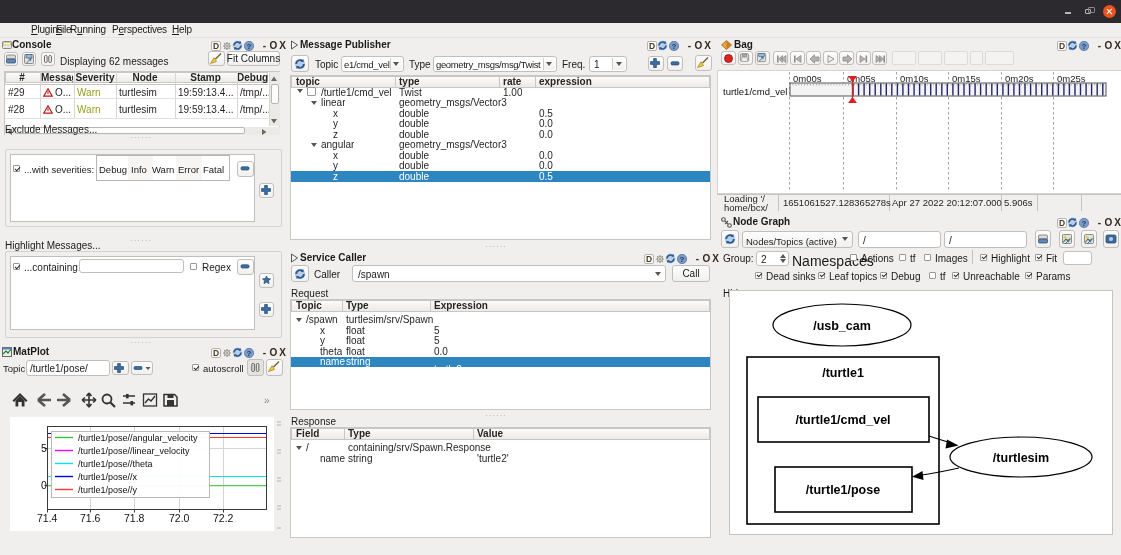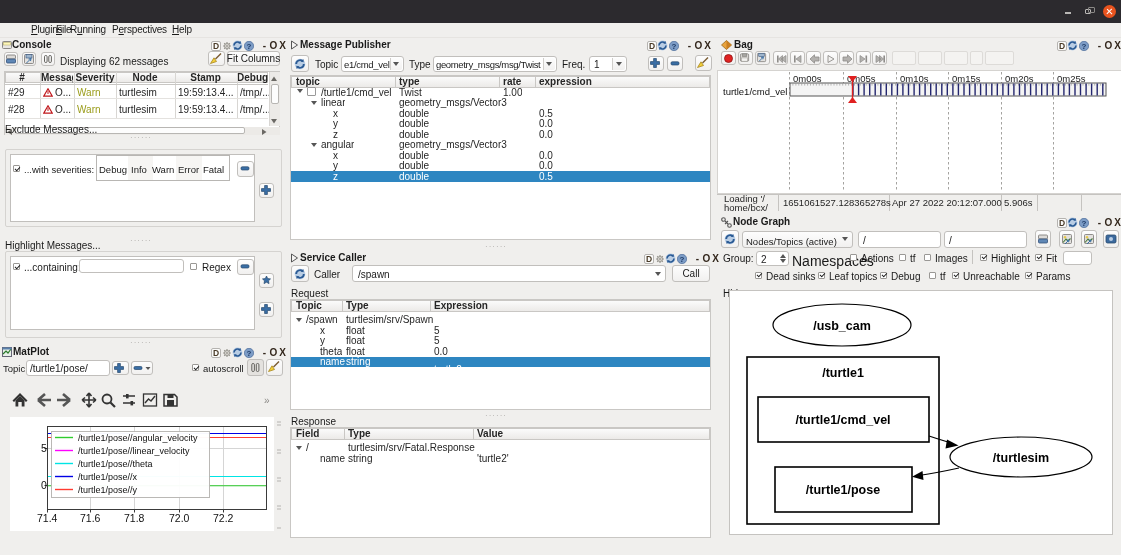--- a/index.html
+++ b/index.html
@@ -476,21 +476,21 @@
   <div class="splitdots" style="left:485px;top:411px;">······</div>
   <div class="lbl" style="left:291px;top:416px;">Response</div>
   <div class="white" style="left:290px;top:427px;width:421px;height:111px;"></div>
   <div class="thead" style="left:291px;top:428px;width:419px;height:12px;"></div>
   <div class="abs" style="left:343.5px;top:428px;width:1px;height:12px;background:#c9c7c4;"></div>
   <div class="abs" style="left:472.5px;top:428px;width:1px;height:12px;background:#c9c7c4;"></div>
   <div class="cell" style="left:296px;top:429px;font-weight:bold;">Field</div>
   <div class="cell" style="left:348px;top:429px;font-weight:bold;">Type</div>
   <div class="cell" style="left:477px;top:429px;font-weight:bold;">Value</div>
   <div class="cell" style="left:296px;top:443px;"><span style="display:inline-block;width:0;height:0;border-left:3.5px solid transparent;border-right:3.5px solid transparent;border-top:4.5px solid #555;margin-right:4px;vertical-align:middle;"></span>/</div>
-  <div class="cell" style="left:348px;top:443px;">turtlesim/srv/Fatal.Response</div>
+  <div class="cell" style="left:348px;top:443px;">containing/srv/Spawn.Response</div>
   <div class="cell" style="left:320px;top:453.5px;">name</div>
     <div class="cell" style="left:348px;top:453.5px;">string</div>
     <div class="cell" style="left:477px;top:453.5px;">'turtle2'</div>
 </div>
 
 <div id="bag">
   <svg class="abs" style="left:721px;top:40px;" width="11" height="10" viewBox="0 0 11 10">
       <path d="M5.5 0.5 L10.5 5 L5.5 9.5 L0.5 5 Z" fill="#e8a33d" stroke="#9a6a1e" stroke-width="0.8"></path>
       <path d="M5.5 0.5 L10.5 5 L5.5 9.5 Z" fill="#c97f22"></path>
     </svg>

